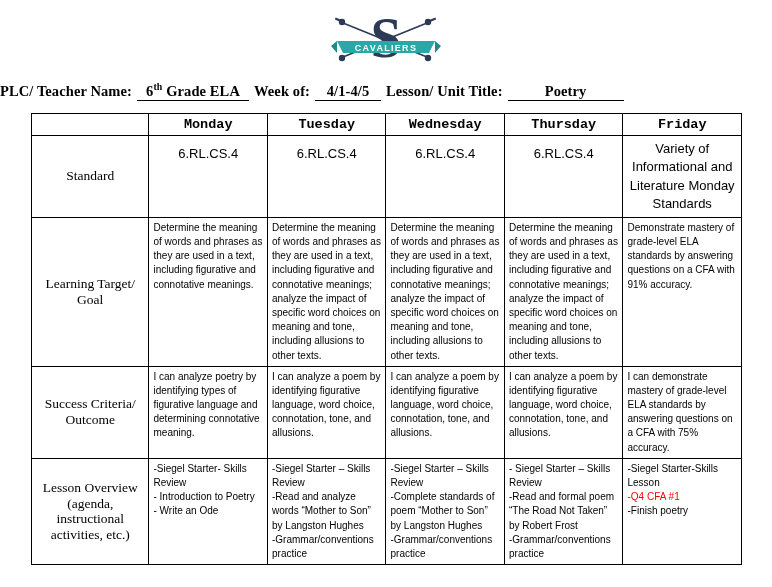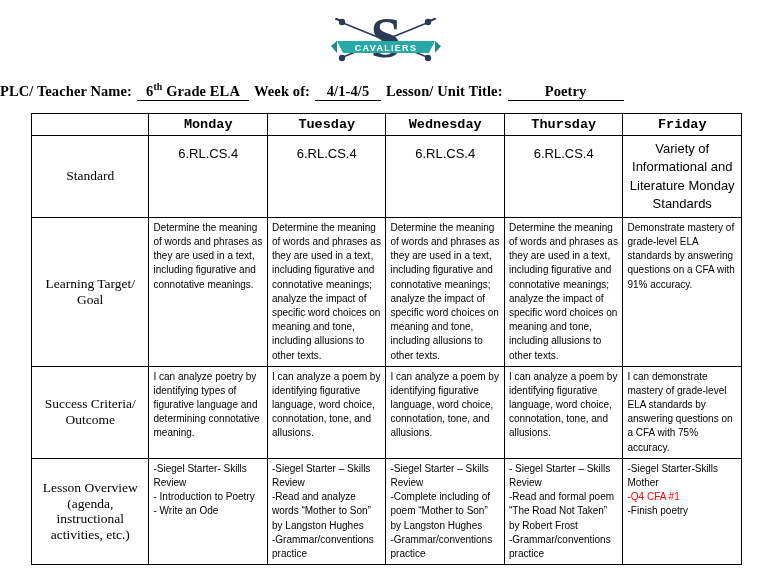--- a/index.html
+++ b/index.html
@@ -230,30 +230,30 @@
             <span class="cellline">- Introduction to Poetry</span>
             <span class="cellline">- Write an Ode</span>
           </td>
         <td class="cell">
             <span class="cellline">-Siegel Starter – Skills Review</span>
             <span class="cellline">-Read and analyze words “Mother to Son” by Langston Hughes</span>
             <span class="cellline">-Grammar/conventions practice</span>
           </td>
         <td class="cell">
             <span class="cellline">-Siegel Starter – Skills Review</span>
-            <span class="cellline">-Complete including of poem “Mother to Son” by Langston Hughes</span>
+            <span class="cellline">-Complete standards of poem “Mother to Son” by Langston Hughes</span>
             <span class="cellline">-Grammar/conventions practice</span>
           </td>
         <td class="cell">
             <span class="cellline">- Siegel Starter – Skills Review</span>
             <span class="cellline">-Read and formal poem “The Road Not Taken” by Robert Frost</span>
             <span class="cellline">-Grammar/conventions practice</span>
           </td>
         <td class="cell">
-            <span class="cellline">-Siegel Starter-Skills Mother</span>
+            <span class="cellline">-Siegel Starter-Skills Lesson</span>
             <span class="cellline red">-Q4 CFA #1</span>
             <span class="cellline">-Finish poetry</span>
           </td>
       </tr>
 
 
     </tbody>
   </table>
 
 </div>

